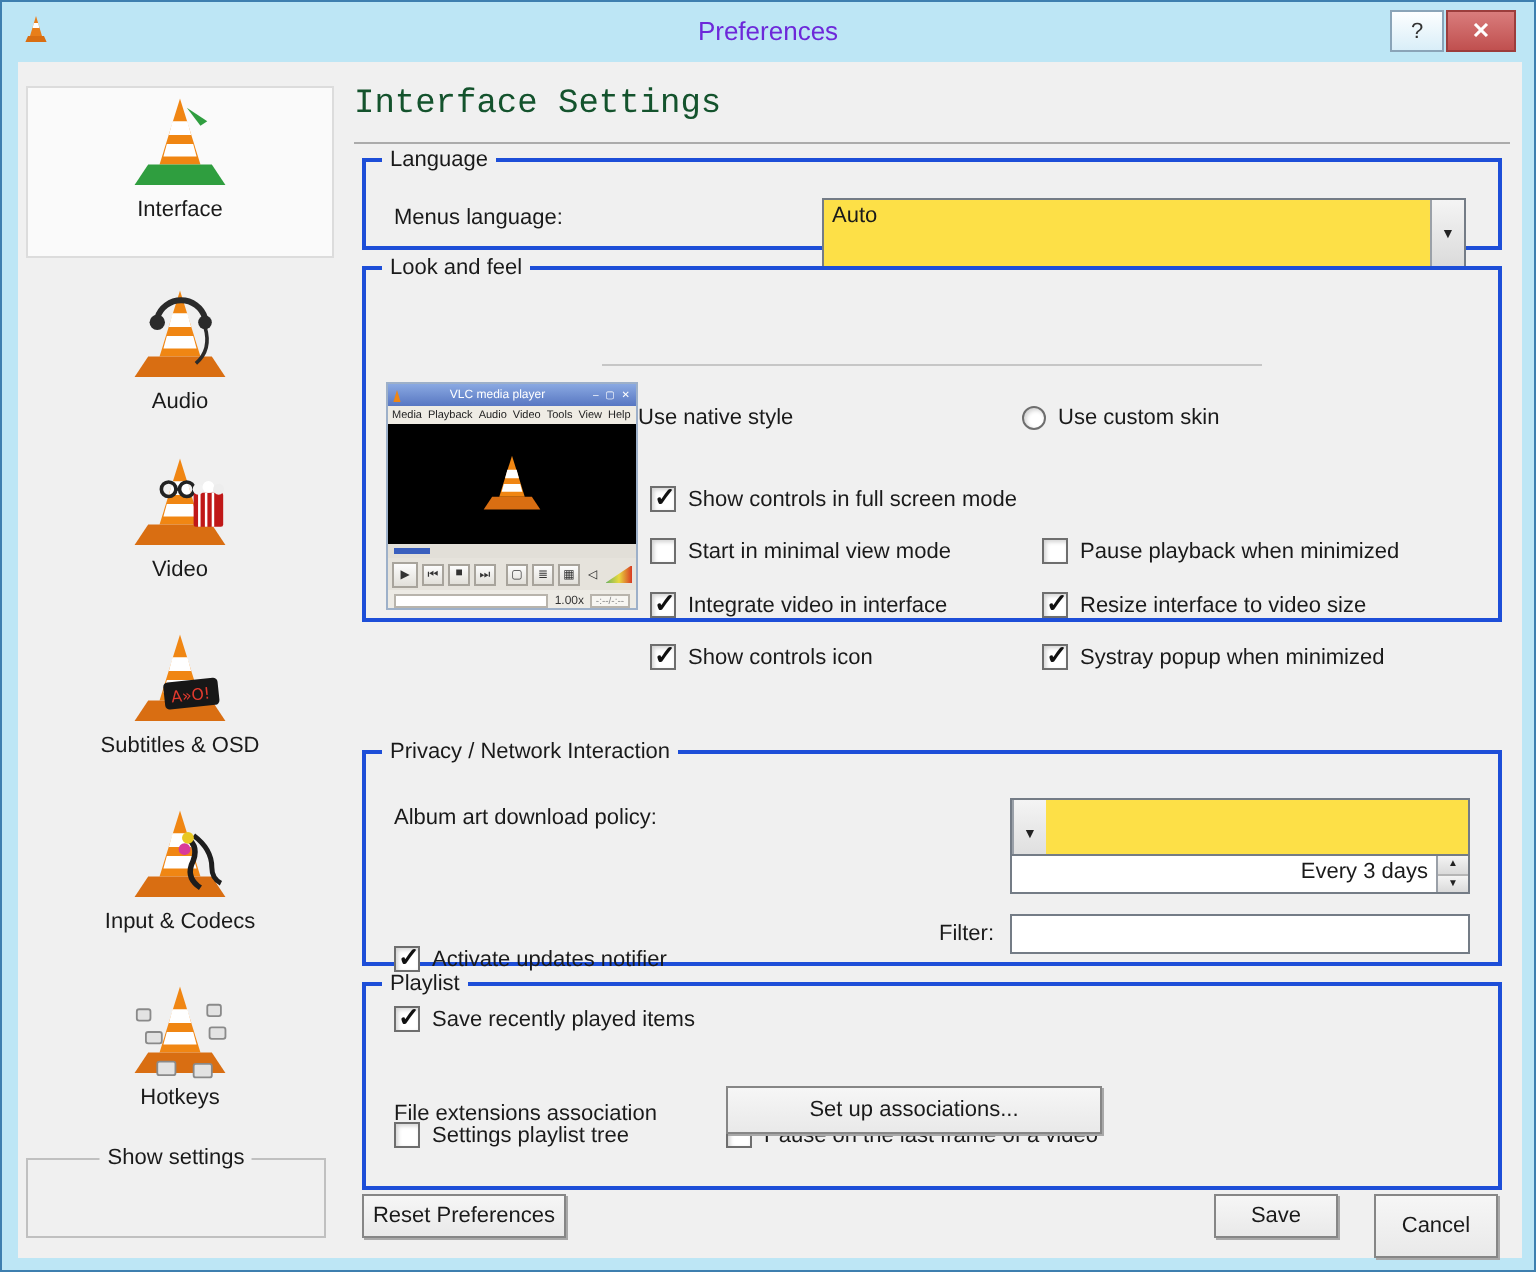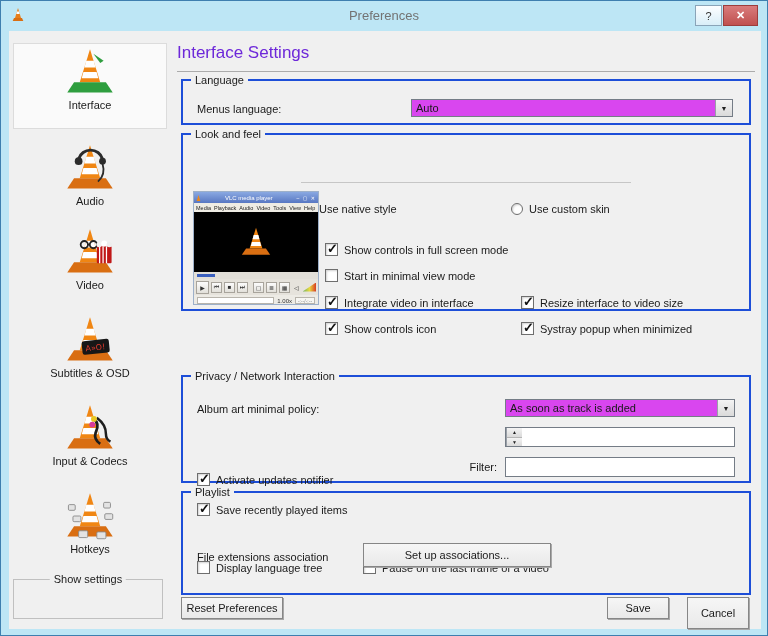--- a/index.html
+++ b/index.html
@@ -3,21 +3,21 @@
 <meta charset="utf-8">
 <style>
   * { margin:0; padding:0; box-sizing:border-box; }
   html,body { width:768px; height:636px; }
   body { font-family:"Liberation Sans", sans-serif; font-size:11px; color:#1a1a1a; }
 
   .win { position:relative; width:768px; height:636px; background:#BDE6F5; border:1px solid #3E7FAF; overflow:hidden; }
 
   
   .titlebar { position:absolute; left:0; top:0; width:100%; height:30px; }
-  .title { position:absolute; left:0; right:0; top:7px; text-align:center; font-size:13px; color:#737373; }
+  .title { position:absolute; left:0; right:0; top:7px; text-align:center; font-size:13px; color:#6d28d9; }
   .vlc-mini { position:absolute; left:9px; top:6px; width:16px; height:16px; }
   .sysbtn { position:absolute; top:4px; height:21px; display:flex; align-items:center; justify-content:center; font-size:11px; border:1px solid #8AA4B8; background:linear-gradient(#FDFEFF,#D9EEF8); color:#333; cursor:default; }
   .btn-help { left:694px; width:27px; border-radius:0; }
   .btn-close { left:722px; width:35px; background:linear-gradient(#D97C7C,#C0504F); border-color:#9C3D3C; color:#fff; font-weight:bold; }
 
   
   .content { position:absolute; left:8px; top:30px; width:752px; height:598px; background:#F0F0F0; }
 
   
   .sidebar { position:absolute; left:0; top:0; width:162px; height:518px; }
@@ -26,35 +26,35 @@
   .cat .cicon { display:block; margin:0 auto; }
   .cat .clabel { display:block; margin-top:2px; font-size:11px; color:#1a1a1a; }
 
   .show-settings { position:absolute; left:4px; top:548px; width:150px; height:40px; border:1px solid #C0C0C0; }
   .show-settings .legend { position:absolute; top:-7px; left:50%; transform:translateX(-50%); background:#F0F0F0; padding:0 4px; white-space:nowrap; }
 
   
   .group { position:absolute; border:2px solid #1d4ed8; }
   .legend { position:absolute; top:-7px; left:8px; background:#F0F0F0; padding:0 4px; white-space:nowrap; font-size:11px; }
 
-  .h1 { position:absolute; left:168px; top:12px; font-size:17px; color:#6d28d9; }
+  .h1 { position:absolute; left:168px; top:12px; font-size:17px; color:#14532d;font-family:Liberation Mono, monospace; }
   .rule { position:absolute; left:168px; top:40px; width:578px; height:1px; background:#ABABAB; }
 
   .lbl { position:absolute; white-space:nowrap; }
 
   
   .chk { position:absolute; display:flex; align-items:center; gap:6px; white-space:nowrap; cursor:default;margin-top:44px; }
   .box { width:13px; height:13px; background:#fff; border:1px solid #6E6E6E; box-shadow:inset 1px 1px 2px rgba(0,0,0,.18); position:relative; flex:0 0 13px; }
   .box.checked::after { content:"✓"; position:absolute; left:1px; top:-3px; font-size:13px; font-weight:bold; color:#111; }
   .radio { width:12px; height:12px; border-radius:50%; background:#fff; border:1px solid #6E6E6E; box-shadow:inset 1px 1px 2px rgba(0,0,0,.18); position:relative; flex:0 0 12px; }
   .radio.checked::after { content:""; position:absolute; left:3px; top:3px; width:4px; height:4px; border-radius:50%; background:#111; }
   .chk.disabled { color:#9C9C9C; }
   .chk.disabled .box { border-color:#ACACAC; box-shadow:none; }
 
-  .combo { position:absolute; height:18px; background:#d946ef; border:1px solid #747C86; display:flex; align-items:stretch; }
+  .combo { position:absolute; height:36px; background:#fde047; border:1px solid #747C86; display:flex; align-items:stretch; }
   .combo .val { flex:1; padding:2px 4px; overflow:hidden; white-space:nowrap; }
   .combo .arrow { width:17px; background:linear-gradient(#F4F4F4,#DADADA); border-left:1px solid #9aa0a8; display:flex; align-items:center; justify-content:center; font-size:7px; color:#222; }
 
   .spinbox { position:absolute; height:20px; background:#fff; border:1px solid #747C86; display:flex; align-items:stretch; }
   .spinbox .val { flex:1; padding:2px 4px; text-align:right; white-space:nowrap; }
   .spinner { width:16px; display:flex; flex-direction:column; border-left:1px solid #9aa0a8; }
   .spinner span { flex:1; display:flex; align-items:center; justify-content:center; font-size:5px; color:#222; background:linear-gradient(#F4F4F4,#DADADA); }
   .spinner span:first-child { border-bottom:1px solid #b5b5b5; }
 
   .tinput { position:absolute; height:20px; background:#fff; border:1px solid #747C86; font-family:"Liberation Sans",sans-serif; font-size:11px; padding:0 4px; }
@@ -279,63 +279,67 @@
       </div>
       <div class="chk" style="left:142px; top:117px">
         <span class="box checked"></span>
         <span>Integrate video in interface</span>
       </div>
       <div class="chk" style="left:142px; top:143px">
         <span class="box checked"></span>
         <span>Show controls icon</span>
       </div>
 
+      <div class="chk" style="left:338px; top:90px">
+        <span class="box"></span>
+        <span>Pause playback when minimized</span>
+      </div>
       <div class="chk" style="left:338px; top:117px">
         <span class="box checked"></span>
         <span>Resize interface to video size</span>
       </div>
       <div class="chk" style="left:338px; top:143px">
         <span class="box checked"></span>
         <span>Systray popup when minimized</span>
       </div>
     </div>
 
 
     <div class="group" style="left:172px; top:344px; width:570px; height:108px">
       <span class="legend">Privacy / Network Interaction</span>
-      <span class="lbl" style="left:14px; top:26px">Album art minimal policy:</span>
+      <span class="lbl" style="left:14px; top:26px">Album art download policy:</span>
       <div class="combo" style="left:322px; top:22px; width:230px">
-        <span class="val">As soon as track is added</span>
         <span class="arrow">▼</span>
       </div>
 
       <div class="chk" style="left:14px; top:52px">
         <span class="box checked"></span>
         <span>Activate updates notifier</span>
       </div>
       <div class="spinbox" style="left:322px; top:50px; width:230px">
+        <span class="val">Every 3 days</span>
         <span class="spinner">
           <span>▲</span>
           <span>▼</span>
         </span>
       </div>
 
       <div class="chk" style="left:14px; top:82px">
         <span class="box checked"></span>
         <span>Save recently played items</span>
       </div>
       <span class="lbl" style="left:270px; top:84px; width:44px; text-align:right">Filter:</span>
       <input class="tinput" style="left: 322px; top: 80px; width: 230px;" value="">
     </div>
 
     <div class="group" style="left:172px; top:460px; width:570px; height:104px">
       <span class="legend">Playlist</span>
       <div class="chk" style="left:14px; top:24px">
         <span class="box"></span>
-        <span>Display language tree</span>
+        <span>Settings playlist tree</span>
       </div>
       <div class="chk" style="left:180px; top:24px">
         <span class="box"></span>
         <span>Pause on the last frame of a video</span>
       </div>
       <span class="lbl" style="left:14px; top:58px">File extensions association</span>
       <div class="btn" style="left:180px; top:50px; width:188px; height:24px">Set up associations...</div>
     </div>
 
     <div class="btn" style="left:172px; top:566px; width:102px; height:22px">Reset Preferences</div>

